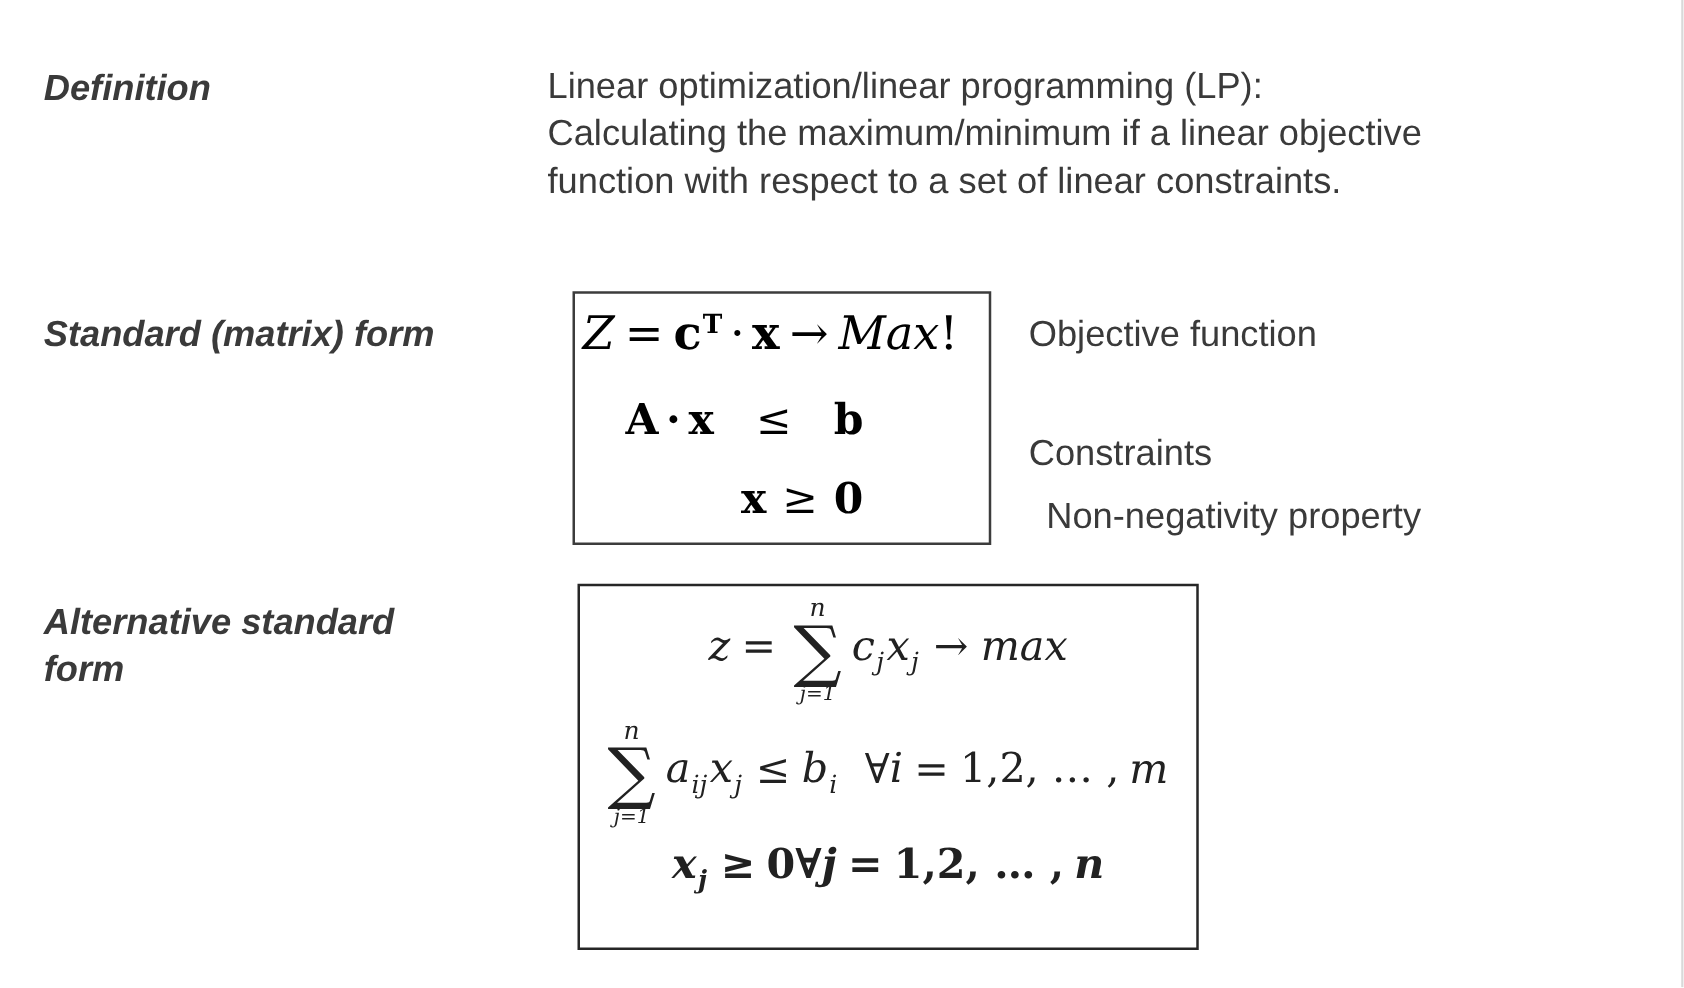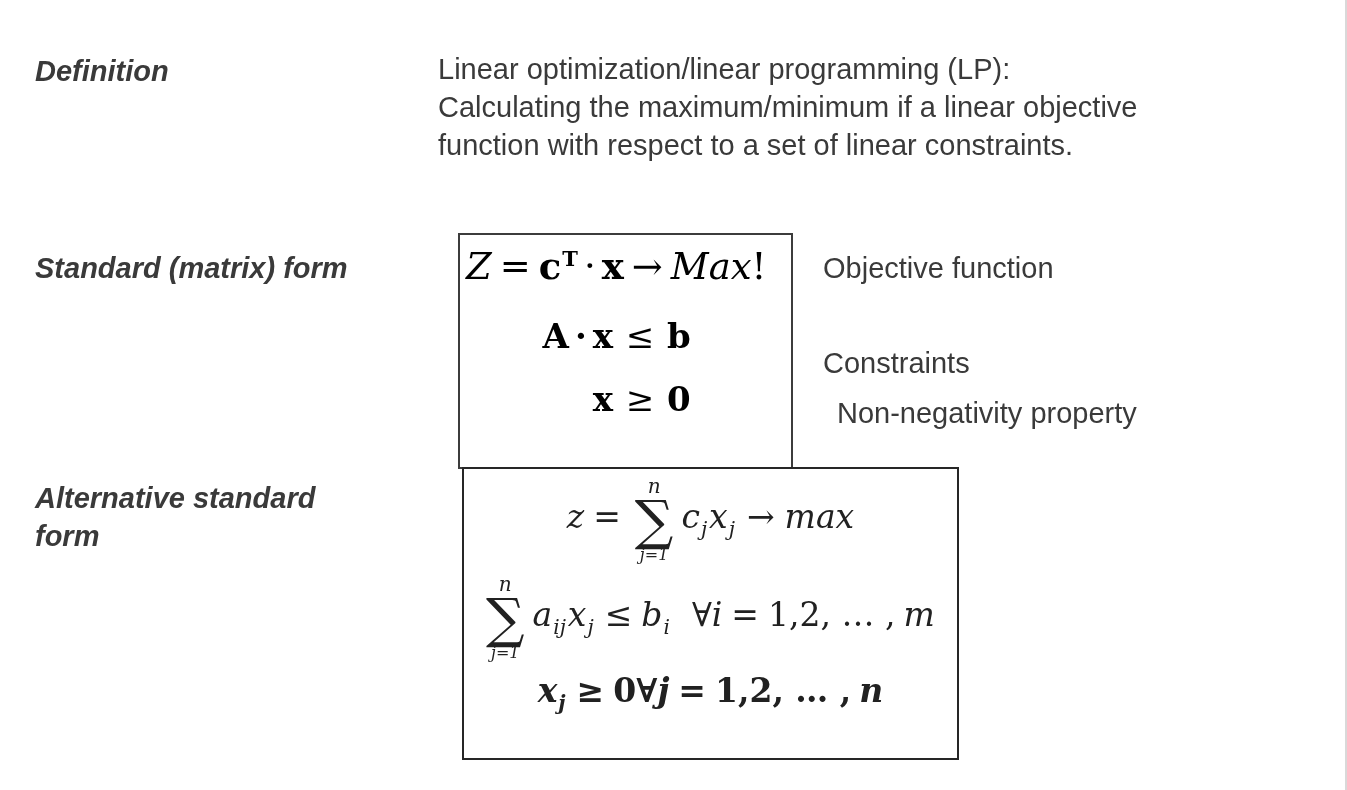--- a/index.html
+++ b/index.html
@@ -35,21 +35,21 @@
     position: absolute;
     left: 823px;
     font-size: 29px;
     line-height: 34px;
     white-space: nowrap;
   }
   
   .box1 {
     position: absolute;
     left: 458px; top: 233px;
-    width: 335px; height: 236px;
+    width: 335px; height: 203px;
     box-sizing: border-box;
     border: 2px solid #3c3c3c;
     font-family: "DejaVu Serif", "Liberation Serif", serif;
     color: #000000;
     background: #ffffff;
   }
   .b1line1 {
     margin: 8px 3px 0 6px;
     font-size: 37px;
     line-height: 1.25;
@@ -65,21 +65,21 @@
   }
   .m-row {
     display: flex;
     justify-content: flex-end;
     align-items: baseline;
     padding-right: 92px;
     font-size: 34px;
     font-weight: bold;
     line-height: 1.2;
   }
-  .m-row1 { margin-top: 26px; }
+  .m-row1 { margin-top: 26px; gap: 21px; }
   .m-row2 { margin-top: 22px; }
   .m-op  { width: 34px; text-align: center; margin: 0 10px; font-weight: normal; }
   .m-rhs { width: 32px; text-align: left; }
   .m-lhs .dot { margin: 0 6px; }
   
   .box2 {
     position: absolute;
     left: 462px; top: 467px;
     width: 497px; height: 293px;
     box-sizing: border-box;

